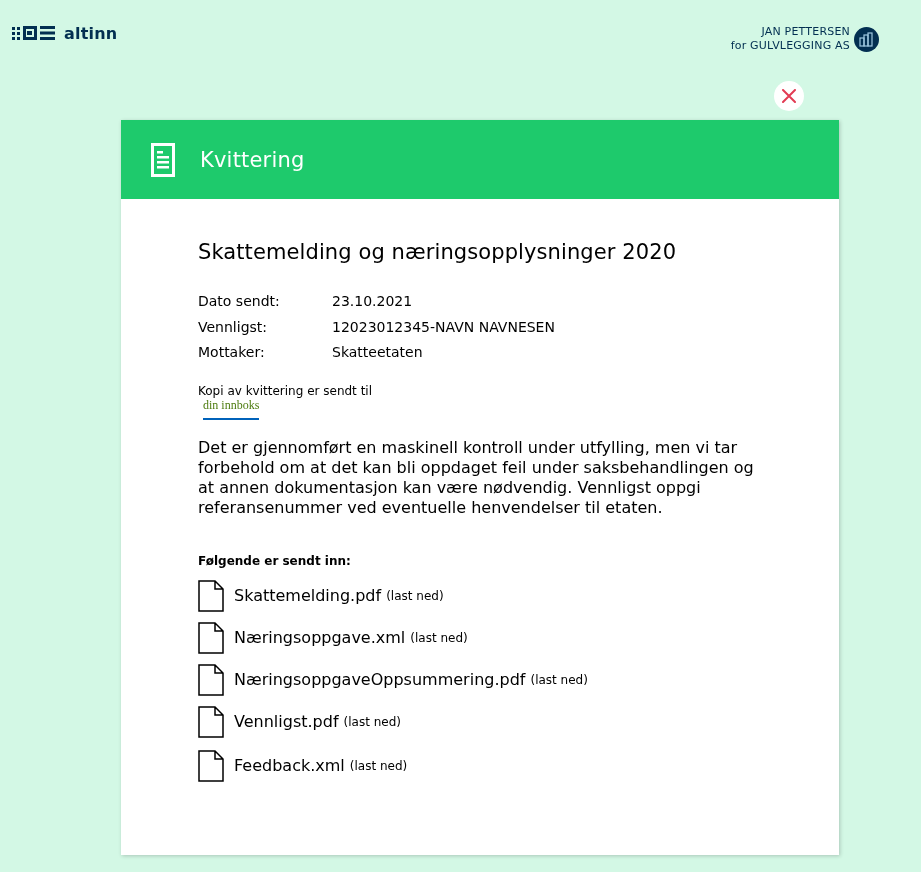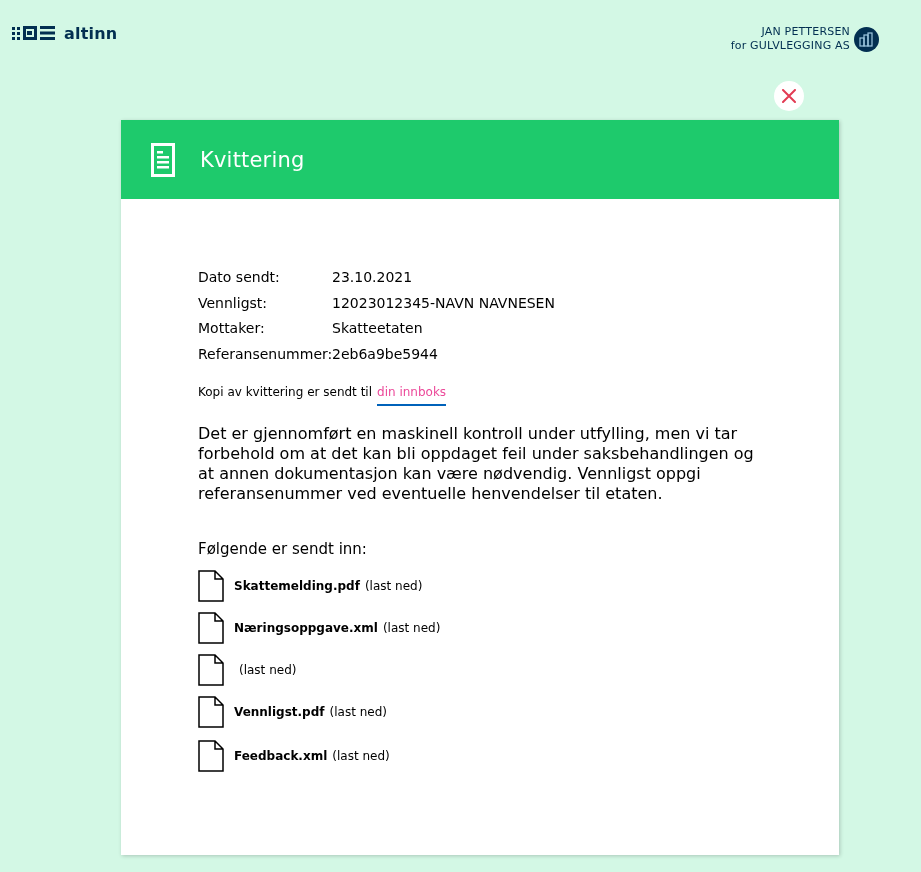--- a/index.html
+++ b/index.html
@@ -45,29 +45,29 @@
   }
   .header-icon { margin-left:30px; width:24px; height:34px; display:block; }
   .header-title {
     margin-left:25px; color:#fff; font-size:21px; letter-spacing:0.2px;
   }
   .content { position:absolute; left:77px; top:120px; right:60px; }
   .title { font-size:21px; font-weight:normal; margin:0; color:#000; letter-spacing:0.1px; }
   .info { margin-top:29px; font-size:14px; }
   .info-row { display:flex; height:25.5px; align-items:flex-start; }
   .info-label { width:134px; }
-  .copy { margin-top:14px; font-size:12px; display:flex; align-items:flex-start; }
-  .copy-link { margin-left:5px; color:#ec4899; text-decoration:none; border-bottom:2px solid #0062ba; padding-bottom:5px; cursor:pointer; }
+  .copy { margin-top:14px; font-size:12px; display:flex; align-items:flex-start;flex-direction:column; }
+  .copy-link { margin-left:5px; color:#4d7c0f; text-decoration:none; border-bottom:2px solid #0062ba; padding-bottom:5px; cursor:pointer;font-family:Liberation Serif, serif; }
   .para { margin-top:18px; font-size:16px; line-height:20px; width:570px; }
-  .section-title { font-size:15px; font-weight:normal; margin:36px 0 0 0; }
+  .section-title { font-size:12px; font-weight:bold; margin:36px 0 0 0; }
   .section-title.second { margin-top:20px; }
   .files { margin-top:7px; }
   .file-row { display:flex; align-items:center; height:42px; }
   .file-icon { width:26px; height:32px; display:block; margin-right:10px; }
-  .file-name { font-size:12px; font-weight:bold; cursor:pointer; }
+  .file-name { font-size:16px; font-weight:normal; cursor:pointer; }
   .file-dl { font-size:12px; margin-left:5px; color:#000; cursor:pointer; }
 </style>
 </head>
 <body>
 
 <div class="logo">
   <svg class="logo-mark" width="44" height="14" viewBox="0 0 44 14">
     <g fill="#022f51">
       <rect x="0" y="1" width="3" height="3"></rect>
         <rect x="5" y="1" width="3" height="3"></rect>
@@ -116,37 +116,34 @@
       <rect x="1.5" y="1.5" width="21" height="31" fill="none" stroke="#fff" stroke-width="3"></rect>
       <rect x="6" y="8" width="6" height="2.5" fill="#fff"></rect>
       <rect x="6" y="13" width="12" height="2.5" fill="#fff"></rect>
       <rect x="6" y="18" width="12" height="2.5" fill="#fff"></rect>
       <rect x="6" y="23" width="12" height="2.5" fill="#fff"></rect>
     </svg>
     <span class="header-title">Kvittering</span>
   </div>
 
   <div class="content">
+    <h1 class="title">Skattemelding og næringsopplysninger 2020</h1>
 
     <div class="info">
       <div class="info-row">
         <span class="info-label">Dato sendt:</span>
         <span>23.10.2021</span>
       </div>
       <div class="info-row">
         <span class="info-label">Vennligst:</span>
         <span>12023012345-NAVN NAVNESEN</span>
       </div>
       <div class="info-row">
         <span class="info-label">Mottaker:</span>
         <span>Skatteetaten</span>
-      </div>
-      <div class="info-row">
-        <span class="info-label">Referansenummer:</span>
-        <span>2eb6a9be5944</span>
       </div>
     </div>
 
     <div class="copy">
       <span>Kopi av kvittering er sendt til</span>
       <a class="copy-link">din innboks</a>
     </div>
 
     <div class="para">Det er gjennomført en maskinell kontroll under utfylling, men vi tar forbehold om at det kan bli oppdaget feil under saksbehandlingen og at annen dokumentasjon kan være nødvendig. Vennligst oppgi referansenummer ved eventuelle henvendelser til etaten.</div>
 
@@ -163,20 +160,21 @@
         <svg class="file-icon" viewBox="0 0 26 32">
             <path d="M1 1 H17 L25 9 V31 H1 Z M17 1 V9 H25" fill="#fff" stroke="#000" stroke-width="1.5"></path>
           </svg>
         <span class="file-name">Næringsoppgave.xml</span>
         <span class="file-dl">(last ned)</span>
       </div>
       <div class="file-row">
         <svg class="file-icon" viewBox="0 0 26 32">
             <path d="M1 1 H17 L25 9 V31 H1 Z M17 1 V9 H25" fill="#fff" stroke="#000" stroke-width="1.5"></path>
           </svg>
+        <span class="file-name">NæringsoppgaveOppsummering.pdf</span>
         <span class="file-dl">(last ned)</span>
       </div>
       <div class="file-row">
         <svg class="file-icon" viewBox="0 0 26 32">
             <path d="M1 1 H17 L25 9 V31 H1 Z M17 1 V9 H25" fill="#fff" stroke="#000" stroke-width="1.5"></path>
           </svg>
         <span class="file-name">Vennligst.pdf</span>
         <span class="file-dl">(last ned)</span>
       </div>
     </div>

